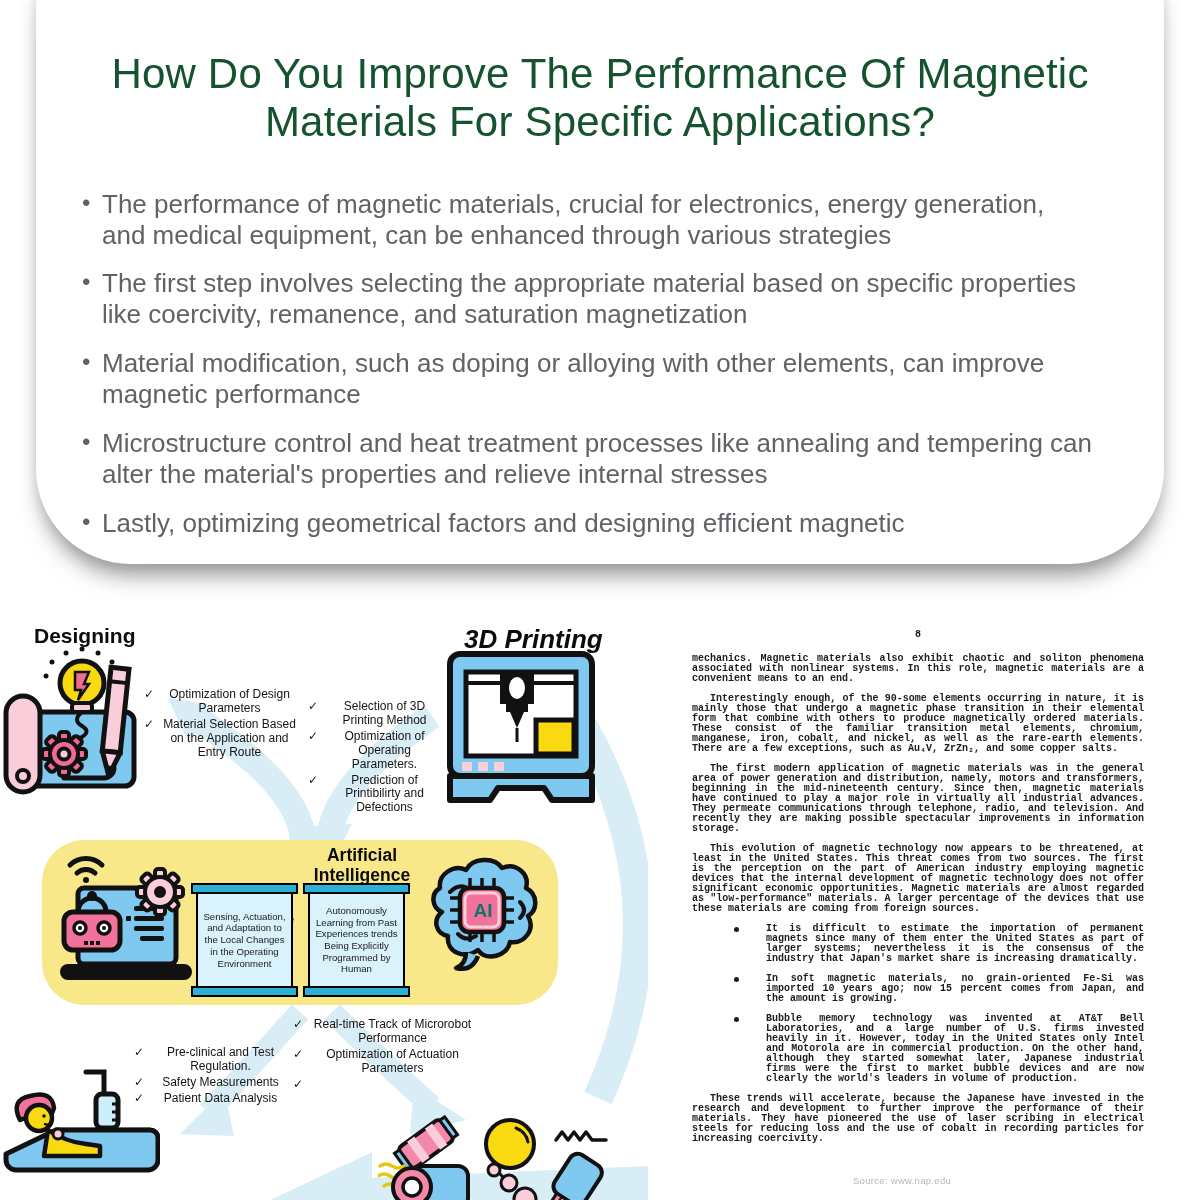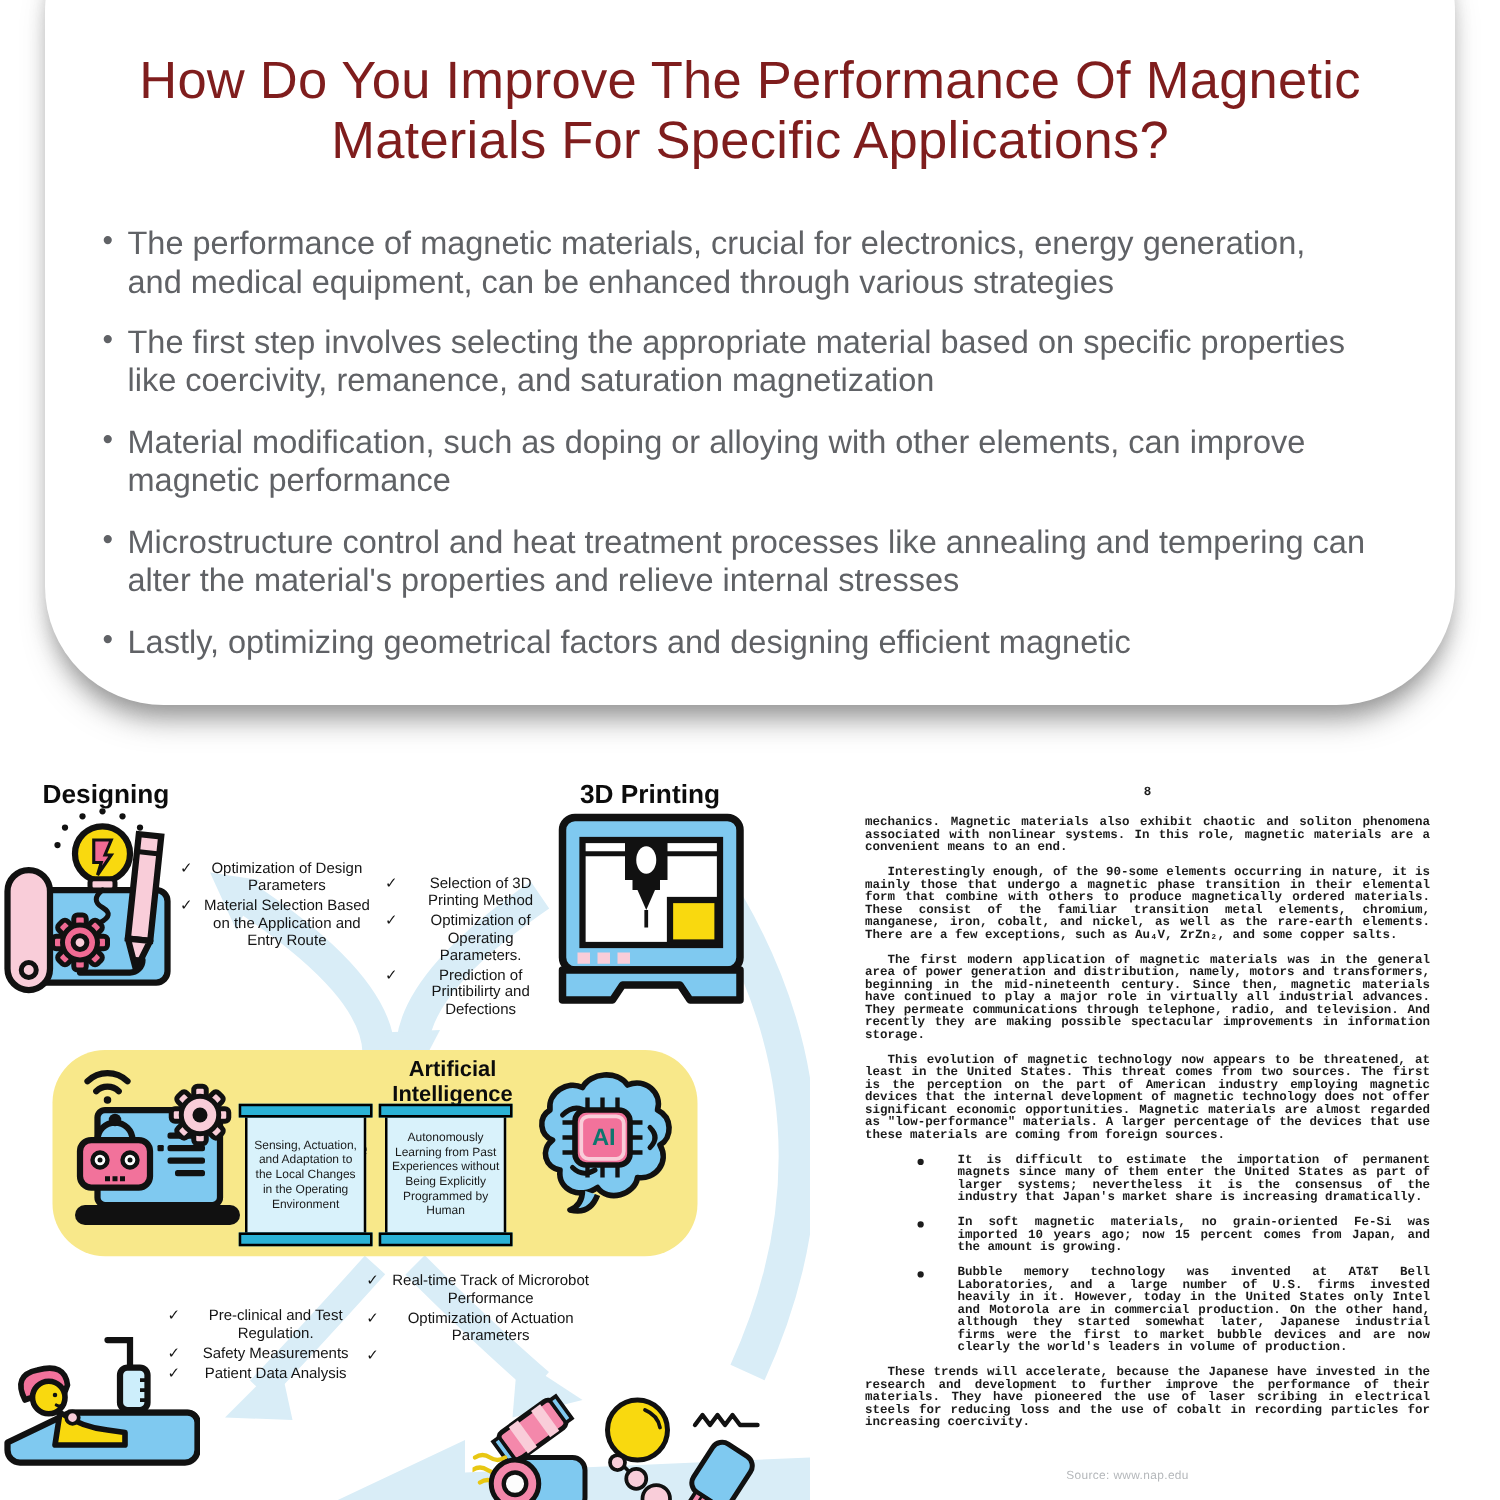--- a/index.html
+++ b/index.html
@@ -4,22 +4,22 @@
 <style>
   html,body{margin:0;padding:0;}
   body{width:1200px;height:1200px;position:relative;background:#fff;overflow:hidden;
        font-family:"Liberation Sans","DejaVu Sans",sans-serif;}
 
   
   .card{position:absolute;left:36px;top:-86px;width:1128px;height:650px;background:#fff;
         border-radius:95px;z-index:2;
         box-shadow:0 18px 22px -6px rgba(90,90,90,.55),0 6px 14px -2px rgba(125,125,125,.28);}
   .card-inner{padding-top:120px;}
-  .page-title{margin:6px auto;max-width:1010px;text-align:center;font-size:42px;line-height:1.15;
-        font-weight:400;color:#7f1d1d;letter-spacing:.2px;}
+  .page-title{margin:16px auto;max-width:1010px;text-align:center;font-size:42px;line-height:1.15;
+        font-weight:400;color:#14532d;letter-spacing:.2px;}
   .bullets{margin:42px 60px 0 46px;max-width:1010px;}
   .bullet-item{position:relative;padding-left:20px;margin-bottom:18px;
         font-size:26px;line-height:1.19;color:#606266;}
   .bullet-item .bg{position:absolute;left:0;top:0;font-size:24px;}
 
   
   .diagram{position:absolute;left:0;top:620px;width:648px;height:608px;z-index:1;padding-left:40px;}
   .arrows{position:absolute;left:0;top:0;}
   .abs{position:absolute;}
   .stage-label{font-weight:700;color:#0c0c0c;}
@@ -134,21 +134,21 @@
       <line x1="106" y1="36" x2="124" y2="36" stroke="#111" stroke-width="4"></line>
       <path d="M106,106 l9,24 9,-24 z" fill="#f9cdd9" stroke="#111" stroke-width="5" stroke-linejoin="round"></path>
       <path d="M112,120 l3,10 3,-10 z" fill="#111"></path>
     </g>
   </svg>
   <div class="abs chk-list" style="left:146px;top:68px;width:152px;">
     <div class="chk"><span class="ck">✓</span><span>Optimization of Design Parameters</span></div>
     <div class="chk"><span class="ck">✓</span><span>Material Selection Based on the Application and Entry Route</span></div>
   </div>
 
-  <div class="abs stage-label" style="left:464px;top:4px;font-size:21px;">3D Printing</div>
+  <div class="abs stage-label" style="left:464px;top:4px;font-size:26px;font-style:italic;">3D Printing</div>
   <svg class="abs" style="left:440px;top:28px;" width="162" height="162" viewBox="0 0 162 162">
     <rect x="10" y="6" width="142" height="122" rx="10" fill="#7fc9f0" stroke="#111" stroke-width="6"></rect>
     <path d="M10,128 H152 V152 H112 L104,140 H58 L50,152 H10 Z" fill="#7fc9f0" stroke="#111" stroke-width="6" stroke-linejoin="round"></path>
     <rect x="26" y="24" width="110" height="84" fill="#fff" stroke="#111" stroke-width="5"></rect>
     <line x1="26" y1="35" x2="136" y2="35" stroke="#111" stroke-width="4"></line>
     <rect x="60" y="24" width="34" height="32" fill="#111"></rect>
     <ellipse cx="77" cy="40" rx="8" ry="11" fill="#fff"></ellipse>
     <rect x="66" y="56" width="22" height="8" fill="#111"></rect>
     <path d="M70,64 h14 l-7,16 z" fill="#111"></path>
     <line x1="77" y1="80" x2="77" y2="94" stroke="#111" stroke-width="3"></line>
@@ -205,21 +205,21 @@
   <div class="abs pi-title" style="left:180px;top:226px;width:132px;margin-top:44px;">Physical Intelligence</div>
   <div class="plaque-wrap" style="left:196px;top:272px;width:97px;height:96px;">
     <div class="plaque" style="width:97px;height:96px;position:relative;">
       <span>Sensing, Actuation, and Adaptation to the Local Changes in the Operating Environment</span>
     </div>
   </div>
 
   <div class="abs pi-title" style="left:296px;top:226px;width:132px;">Artificial Intelligence</div>
   <div class="plaque-wrap" style="left:308px;top:272px;width:97px;height:96px;">
     <div class="plaque" style="width:97px;height:96px;position:relative;">
-      <span>Autonomously Learning from Past Experiences without Being Explicitly Programmed by Human</span>
+      <span>Autonomously Learning from Past Experiences trends Being Explicitly Programmed by Human</span>
     </div>
   </div>
 
   <svg class="abs" style="left:408px;top:230px;" width="136" height="126" viewBox="0 0 136 126">
     <path d="M34,62 C24,58 22,44 32,38 C30,24 46,14 58,20 C64,8 86,6 94,18 C108,12 122,24 118,38
              C130,44 130,60 120,66 C128,80 116,94 102,92 C100,106 78,112 70,100 C56,110 38,102 40,86
              C28,84 24,70 34,62 Z" fill="#7fc9f0" stroke="#111" stroke-width="4.5" stroke-linejoin="round"></path>
     <path d="M58,102 q0,12 -10,16 q16,4 22,-12" fill="#7fc9f0" stroke="#111" stroke-width="4.5" stroke-linejoin="round"></path>
     <path d="M42,42 q10,-10 20,-2 M112,52 q8,8 0,16 M50,84 q8,8 18,2" fill="none" stroke="#111" stroke-width="4" stroke-linecap="round"></path>
     <g stroke="#111" stroke-width="3.5">

